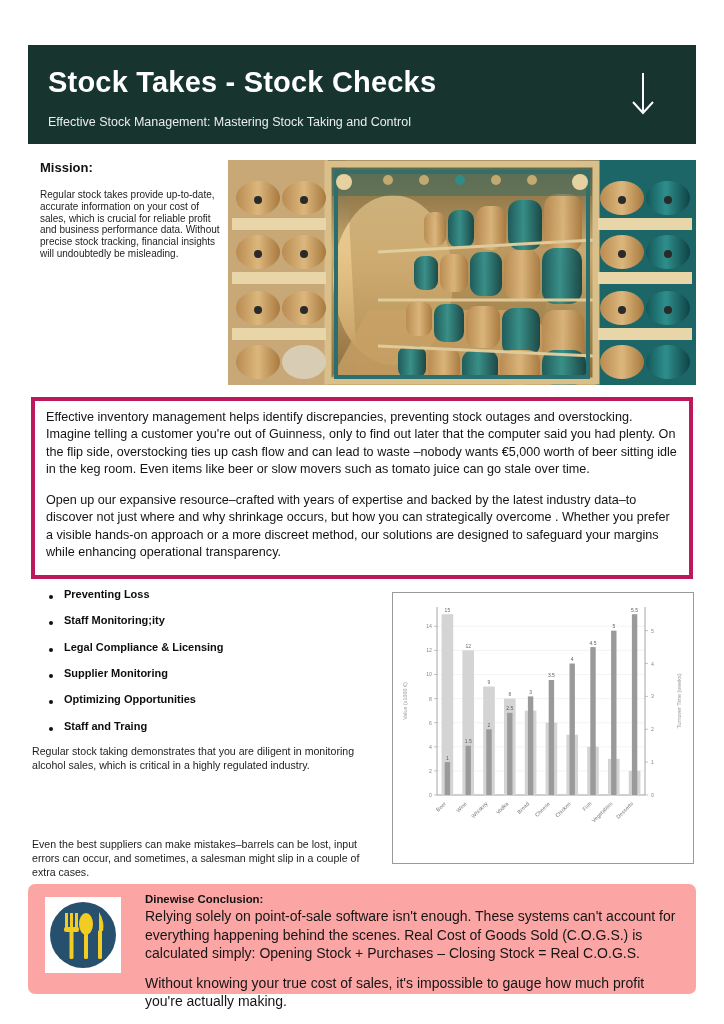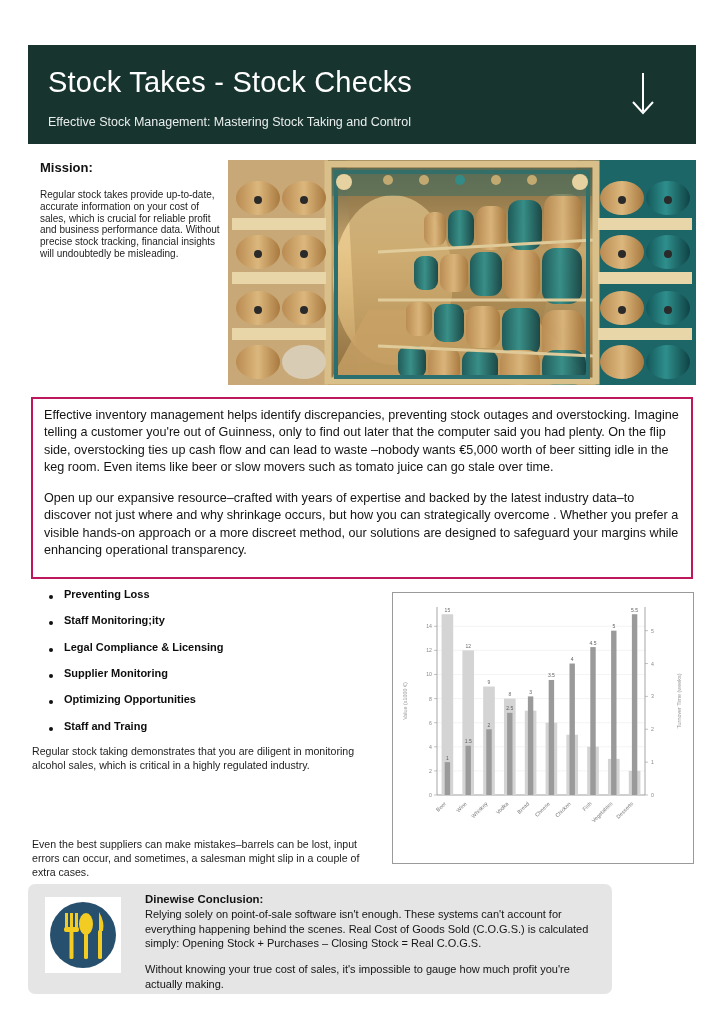--- a/index.html
+++ b/index.html
@@ -10,21 +10,21 @@
   }
   .page{position:absolute;left:0;top:0;width:724px;height:1024px;}
 
   
   .header{
     position:absolute;left:28px;top:45px;width:668px;height:99px;
     background:#17342f;color:#fff;box-sizing:border-box;
     padding:22px 26px 0 20px;
   }
   .header-title{
-    font-size:29px;font-weight:400;letter-spacing:.2px;line-height:1.1;
+    font-size:29px;font-weight:700;letter-spacing:.2px;line-height:1.1;
     color:#ffffff;margin:0;
   }
   .header-sub{
     font-size:12.5px;font-weight:400;color:#e9eeec;margin-top:16px;
   }
   .header-arrow{
     position:absolute;right:36px;top:26px;width:34px;height:46px;
   }
 
   
@@ -37,21 +37,21 @@
   
   .hero{
     position:absolute;left:228px;top:160px;width:468px;height:225px;
     overflow:hidden;background:#0d2a2c;
   }
   .hero svg{display:block;}
 
   
   .bodybox{
     position:absolute;left:31px;top:397px;width:662px;height:182px;
-    border:2px solid #be185d;box-sizing:border-box;background:#fff;
+    border:4px solid #be185d;box-sizing:border-box;background:#fff;
     padding:8px 11px 0 11px;
   }
   .bodybox p{margin:0;font-size:12.6px;line-height:1.37;color:#141414;}
   .bodybox p + p{margin-top:14px;}
 
   
   .bullets{
     position:absolute;left:40px;top:588px;width:345px;
     margin:0;padding:0 0 0 24px;list-style:none;
   }
@@ -73,32 +73,32 @@
 
   
   .chartbox{
     position:absolute;left:392px;top:592px;width:302px;height:272px;
     border:1px solid #9a9a9a;background:#fff;box-sizing:border-box;
   }
   .chartbox svg{display:block;}
 
   
   .footer{
-    position:absolute;left:28px;top:884px;width:584px;height:110px;
-    background:#e5e5e5;border-radius:7px;box-sizing:border-box;
+    position:absolute;left:28px;top:884px;width:668px;height:110px;
+    background:#fca5a5;border-radius:7px;box-sizing:border-box;
   }
   .footer-logo{
     position:absolute;left:17px;top:13px;width:76px;height:76px;
     background:#ffffff;
   }
   .footer-text{
     position:absolute;left:117px;top:9px;right:18px;
   }
   .footer-title{font-size:11.4px;font-weight:bold;color:#111;margin-bottom:2px;}
-  .footer-text p{margin:0;font-size:11px;line-height:1.33;color:#151515;}
+  .footer-text p{margin:0;font-size:14px;line-height:1.33;color:#151515;}
   .footer-text p + p{margin-top:11px;}
 </style>
 </head>
 <body>
 
 <div class="page">
 
   <div class="header">
     <div class="header-title">Stock Takes - Stock Checks</div>
     <div class="header-sub">Effective Stock Management: Mastering Stock Taking and Control</div>

